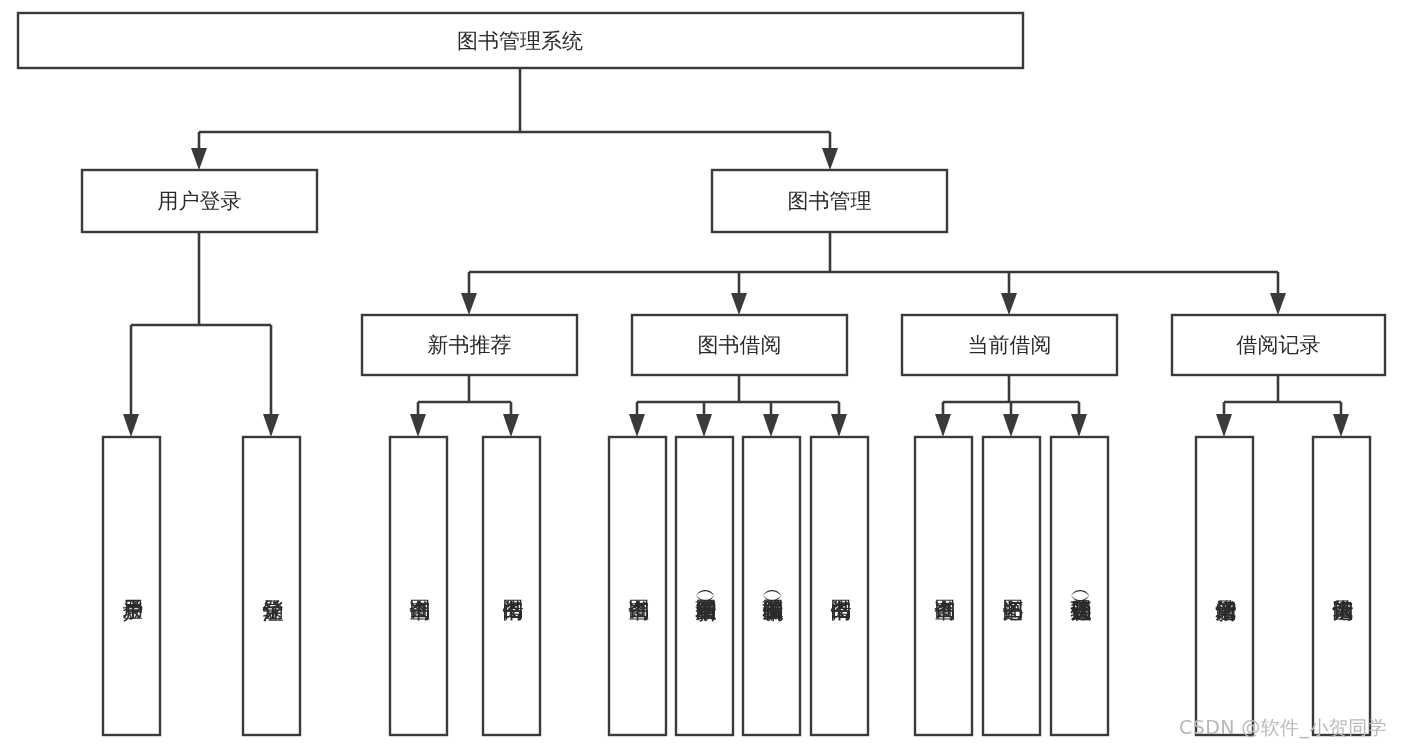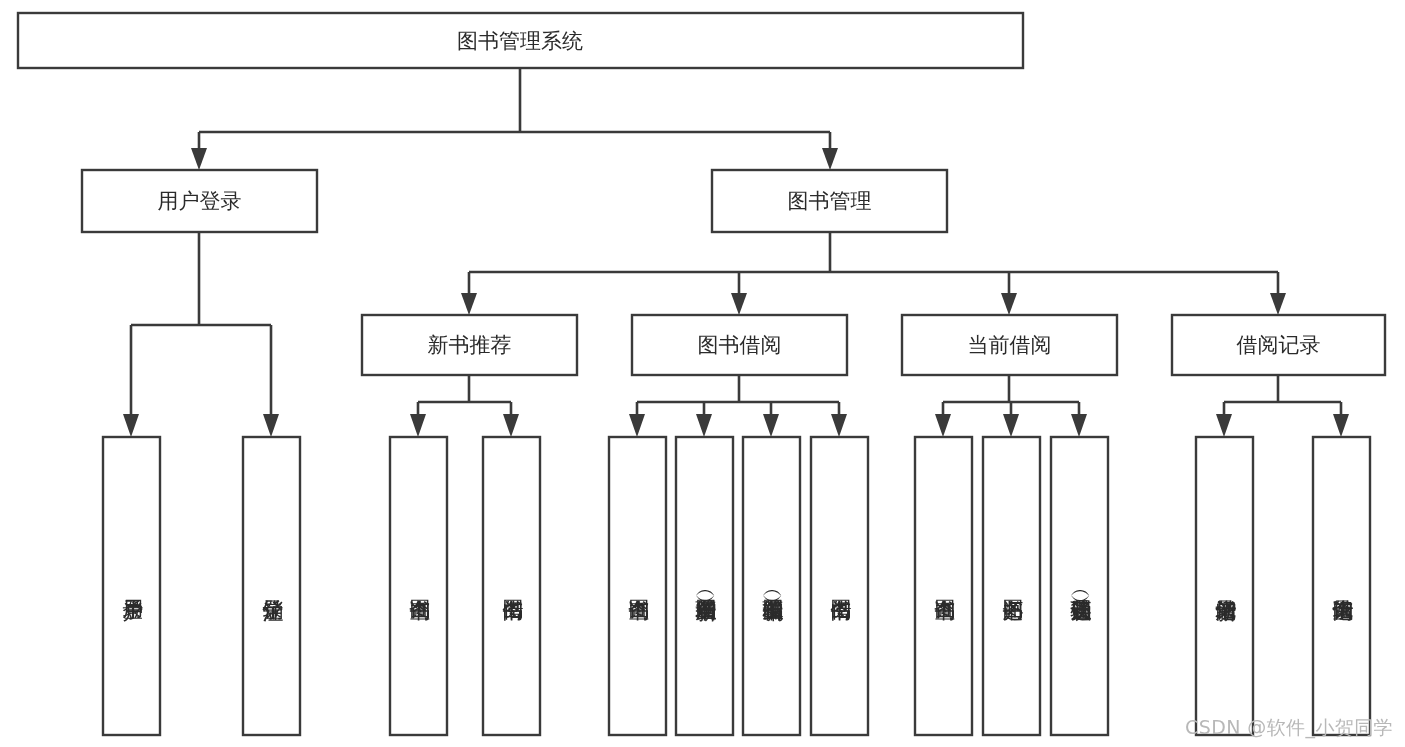--- a/index.html
+++ b/index.html
@@ -54,21 +54,21 @@
     font-family: "DejaVu Sans", "Liberation Sans", sans-serif;
     fill: #2b2b2b;
     font-size: 21px;
     text-anchor: middle;
     dominant-baseline: middle;
     writing-mode: vertical-rl;
     glyph-orientation-vertical: 0;
   }
   .watermark {
     position: absolute;
-    right: 12px;
+    right: 18px;
     bottom: 6px;
     font-family: "DejaVu Sans", "Liberation Sans", sans-serif;
     font-size: 19px;
     color: #b8b8b8;
     letter-spacing: 0.4px;
     white-space: nowrap;
     pointer-events: none;
   }
 </style>
 </head>

